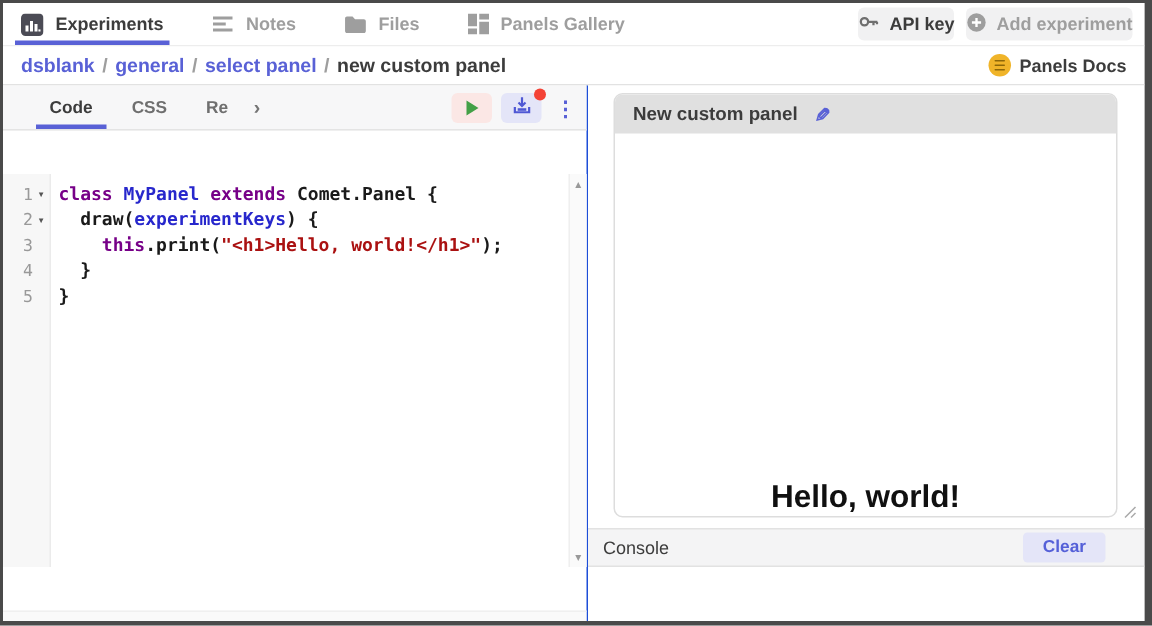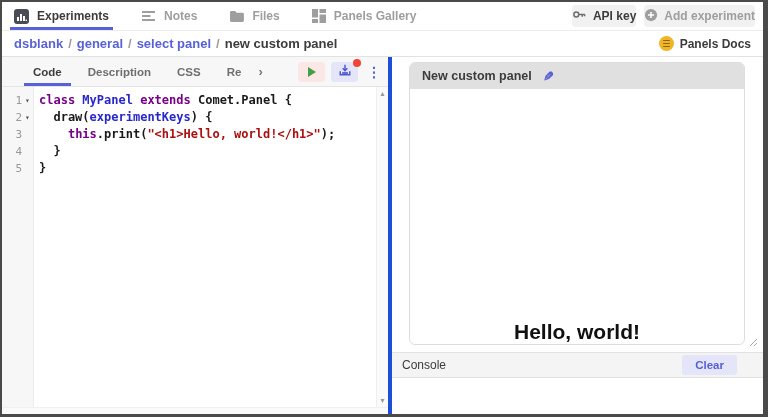--- a/index.html
+++ b/index.html
@@ -65,21 +65,21 @@
   }
   .docs-icon {
     width:15px; height:15px; border-radius:50%; background:#f0b429;
     display:flex; flex-direction:column; justify-content:center; gap:1.5px;
     align-items:center;
   }
   .docs-icon i { display:block; width:7px; height:1.5px; background:#8d6708; border-radius:1px; }
 
   
   .main { flex:1; display:flex; min-height:0; }
-  .left { width:390px; flex:0 0 390px; border-right:4px solid #1d4ed8; display:flex; flex-direction:column; min-height:0; }
+  .left { width:390px; flex:0 0 390px; border-right:1px solid #1d4ed8; display:flex; flex-direction:column; min-height:0;gap:29px; }
   .right { flex:1; display:flex; flex-direction:column; min-width:0; }
 
   
   .tabbar {
     height:30px; flex:0 0 30px;
     background:#f7f7f8; border-bottom:1px solid #e4e4e4;
     display:flex; align-items:center; padding:0 4px 0 18px;
   }
   .tab {
     height:100%; display:flex; align-items:center;
@@ -235,21 +235,20 @@
       <span>Panels Docs</span>
     </span>
   </div>
 
   <div class="main">
 
     <div class="left">
       <div class="tabbar">
         <div id="tab-list" style="display:flex;height:100%;">
             <div class="tab active">Code</div>
-            <div class="tab">Description</div>
             <div class="tab">CSS</div>
             <div class="tab">Re</div>
           </div>
         <span class="tab-chevron">›</span>
         <div class="tabbar-tools">
           <button class="tool-btn run">
             <span class="play-tri"></span>
           </button>
           <button class="tool-btn download">
             <span>

